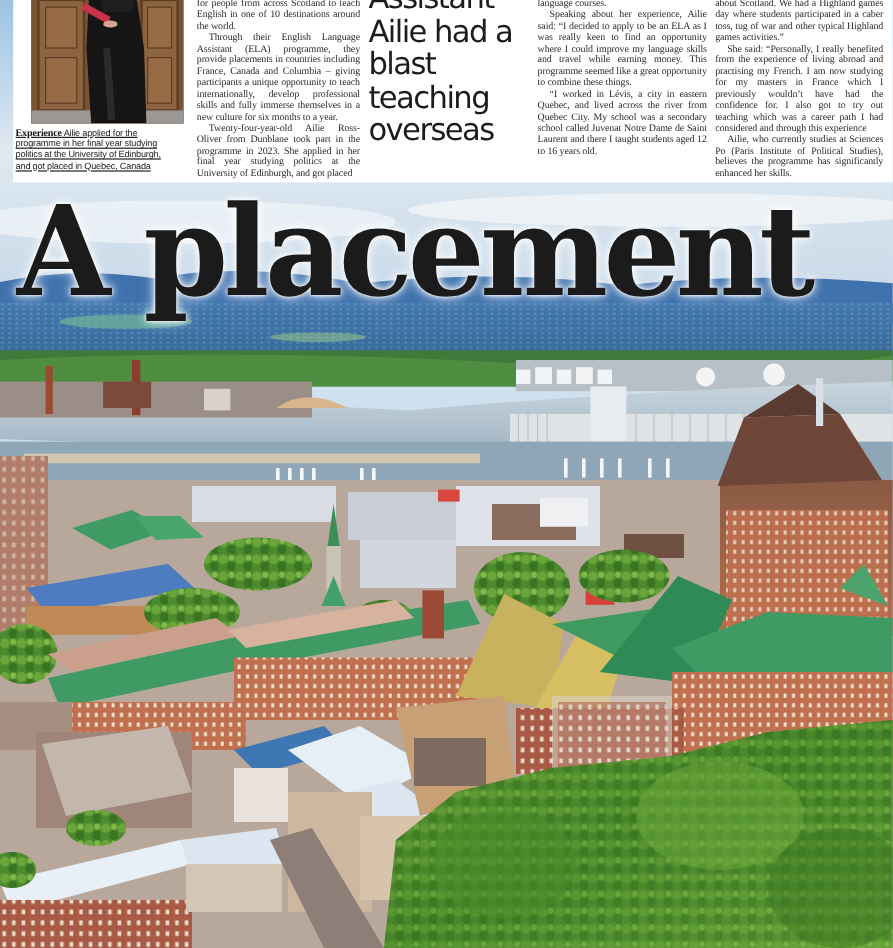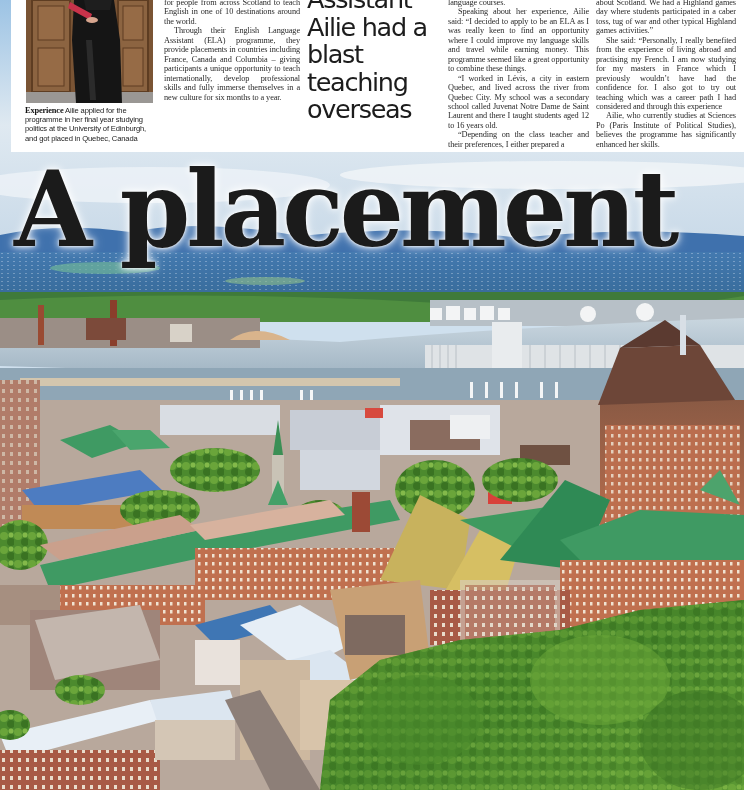--- a/index.html
+++ b/index.html
@@ -13,23 +13,23 @@
   
   .panel {
     position: absolute; left: 11px; top: 0; width: 733px; height: 152px;
     background: #ffffff;
   }
   .photo {
     position: absolute; left: 15px; top: 0; width: 127px; height: 103px;
     overflow: hidden; background: #7a5434;
   }
   .caption {
-    position: absolute; left: 14px; top: 106px; width: 130px;
+    position: absolute; left: 2px; top: 106px; width: 130px;
     font-family: "Liberation Sans", sans-serif; font-size: 7.6px; line-height: 9.2px;
-    color: #222; letter-spacing: -0.15px;
+    color: #222; letter-spacing: -0.15px; text-decoration: underline;
   }
   .caption b { font-family: "Liberation Serif", serif; font-weight: 700; color: #111; font-size: 8.4px; }
 
   .col {
     position: absolute; top: 0; font-family: "Liberation Serif", serif;
     font-size: 8.3px; line-height: 9.45px; color: #2a2a2a; text-align: justify;
     letter-spacing: -0.1px;
   }
   .col p { margin: 0; }
   .col p.ind { text-indent: 10px; }
@@ -279,29 +279,29 @@
     </svg>
   </div>
 
   <div class="caption">
     <b>Experience</b><span> Ailie applied for the programme in her final year studying politics at the University of Edinburgh, and got placed in Quebec, Canada</span>
   </div>
 
   <div class="col col1">
     <p>for people from across Scotland to teach English in one of 10 destinations around the world.</p>
     <p class="ind">Through their English Language Assistant (ELA) programme, they provide placements in countries including France, Canada and Columbia – giving participants a unique opportunity to teach internationally, develop professional skills and fully immerse themselves in a new culture for six months to a year.</p>
+    <p class="ind">Twenty-four-year-old Ailie Ross-Oliver from Dunblane took part in the programme in 2023. She applied in her final year studying politics at the University of Edinburgh, and got placed</p>
   </div>
 
   <div class="kicker">Assistant Ailie had a blast teaching overseas</div>
 
   <div class="col col3">
     <p>language courses.</p>
     <p class="ind">Speaking about her experience, Ailie said: “I decided to apply to be an ELA as I was really keen to find an opportunity where I could improve my language skills and travel while earning money. This programme seemed like a great opportunity to combine these things.</p>
     <p class="ind">“I worked in Lévis, a city in eastern Quebec, and lived across the river from Quebec City. My school was a secondary school called Juvenat Notre Dame de Saint Laurent and there I taught students aged 12 to 16 years old.</p>
-    <p class="ind">“Depending on the class teacher and their preferences, I either prepared a</p>
   </div>
 
   <div class="col col4">
     <p>about Scotland. We had a Highland games day where students participated in a caber toss, tug of war and other typical Highland games activities.”</p>
     <p class="ind">She said: “Personally, I really benefited from the experience of living abroad and practising my French. I am now studying for my masters in France which I previously wouldn’t have had the confidence for. I also got to try out teaching which was a career path I had considered and through this experience</p>
     <p class="ind">Ailie, who currently studies at Sciences Po (Paris Institute of Political Studies), believes the programme has significantly enhanced her skills.</p>
   </div>
 </div>
 
 <div class="headline">A placement</div>

